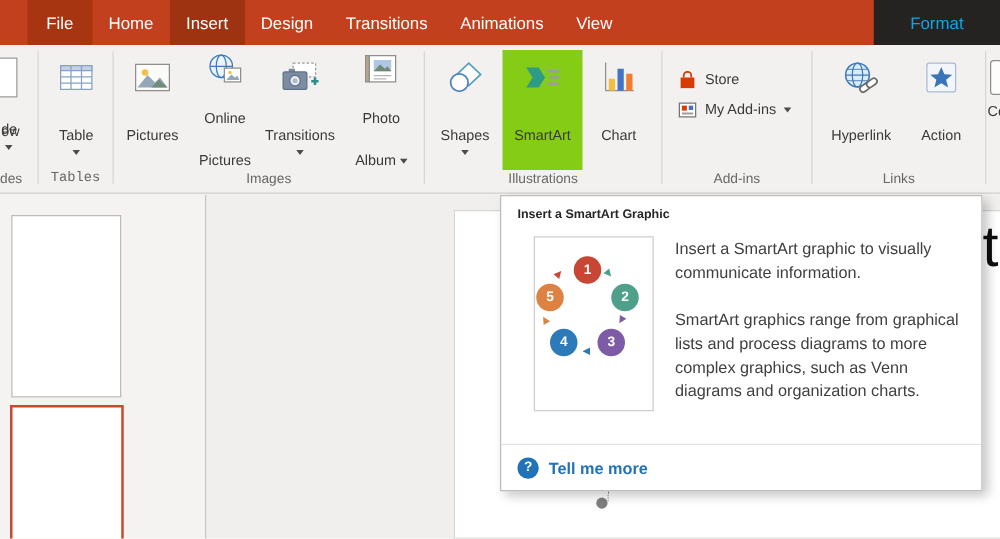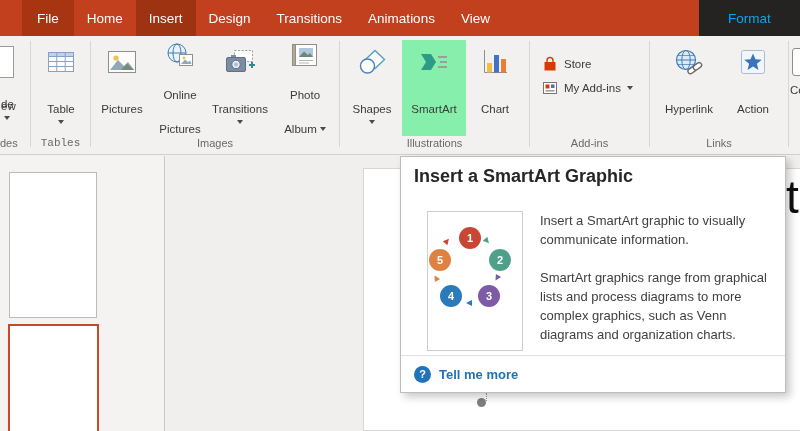--- a/index.html
+++ b/index.html
@@ -56,21 +56,21 @@
                     z-index:2;line-height:1;}
   .ph-dash{position:absolute;left:486px;top:393px;height:8px;width:0;
            border-left:1px dotted #9A9A98;z-index:2;}
   .bullet{position:absolute;left:477px;top:398px;width:9px;height:9px;border-radius:50%;
           background:#7F7F7F;z-index:2;}
 
   
   .tooltip{position:absolute;left:400px;top:156px;width:386px;height:237px;background:#fff;
            border:1px solid #BFBDBB;box-shadow:4px 4px 8px rgba(0,0,0,0.22);z-index:10;
            box-sizing:border-box;padding:9px 13px 0 13px;}
-  .tt-title{font-size:18px;font-weight:bold;color:#262626;margin-bottom:24px;}
+  .tt-title{font-size:10px;font-weight:bold;color:#262626;margin-bottom:12px;}
   .tt-row{display:flex;}
   .tt-diagram{position:relative;width:94px;height:138px;border:1px solid #CFCDCB;
               margin-left:13px;margin-right:17px;flex:none;background:#fff;}
   .tt-text{width:232px;font-size:13px;color:#404040;line-height:19px;}
   .tt-text p{margin:0 0 19px 0;}
   .tt-footer{position:absolute;left:0;right:0;bottom:0;height:36px;border-top:1px solid #E3E1DF;
              display:flex;align-items:center;padding-left:13px;gap:8px;cursor:pointer;}
   .help-circle{width:17px;height:17px;border-radius:50%;background:#2272B9;color:#fff;
                font-size:11px;font-weight:bold;display:flex;align-items:center;justify-content:center;}
   .tt-link{color:#2272B9;font-size:13px;font-weight:bold;}
@@ -201,21 +201,21 @@
         <svg width="28" height="26" viewBox="0 0 28 26">
           <polygon points="17,1.5 26.5,10.5 17,19.5 7.5,10.5" fill="#FDFDFC" stroke="#56A0BC" stroke-width="1.4"></polygon>
           <circle cx="9.5" cy="17" r="7" fill="#FDFDFC" stroke="#4C7FBF" stroke-width="1.4"></circle>
         </svg>
       </span>
       <span class="lbl">
           <span>Shapes</span>
         </span>
       <span class="dd below"></span>
     </div>
-    <div class="btn-lg hovered" style="left: 402px; width: 64px; background-color: #86efac;">
+    <div class="btn-lg hovered" style="left: 402px; width: 64px; background-color: #84cc16;">
       <span class="ic">
         <svg width="30" height="26" viewBox="0 0 30 26">
           <polygon points="2,5 12,5 17,13 12,21 2,21 7,13" fill="#2E9B87"></polygon>
           <line x1="19" y1="8" x2="28" y2="8" stroke="#9D9D9B" stroke-width="2"></line>
           <line x1="21" y1="13" x2="28" y2="13" stroke="#9D9D9B" stroke-width="2"></line>
           <line x1="19" y1="18" x2="28" y2="18" stroke="#9D9D9B" stroke-width="2"></line>
         </svg>
       </span>
       <span class="lbl">
           <span>SmartArt</span>

